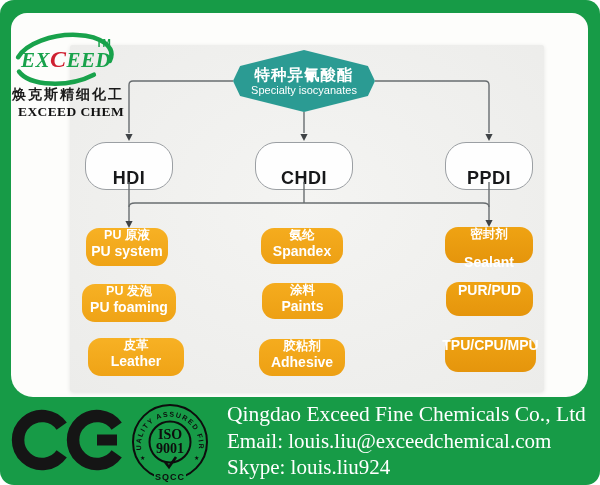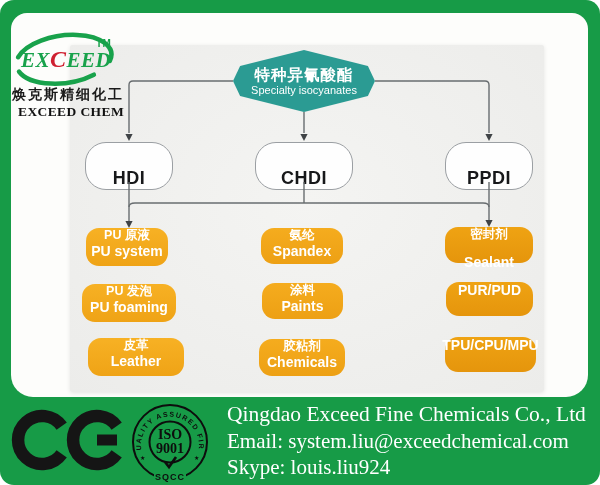--- a/index.html
+++ b/index.html
@@ -120,21 +120,21 @@
 <div class="pbox col2 b-c2r1">
   <span class="cn">氨纶</span>
   <span class="en">Spandex</span>
 </div>
 <div class="pbox col2 b-c2r2">
   <span class="cn">涂料</span>
   <span class="en">Paints</span>
 </div>
 <div class="pbox col2 b-c2r3">
   <span class="cn">胶粘剂</span>
-  <span class="en">Chemicals</span>
+  <span class="en">Adhesive</span>
 </div>
 <div class="pbox col3 b-c3r1">
   <span class="cn">密封剂</span>
   <span class="en">Sealant</span>
 </div>
 <div class="pbox col3 b-c3r2">
 
   <span class="en">PUR/PUD</span>
 </div>
 <div class="pbox col3 b-c3r3">
@@ -163,15 +163,15 @@
   <text x="66" y="60" font-size="6" fill="#0d0d0d">★</text>
   <text x="42" y="39" font-size="14" font-weight="bold" font-family="Liberation Serif,serif" fill="#0d0d0d" text-anchor="middle">ISO</text>
   <text x="42" y="53" font-size="14" font-weight="bold" font-family="Liberation Serif,serif" fill="#0d0d0d" text-anchor="middle">9001</text>
   <rect x="26" y="70" width="32" height="12" fill="#179b47"></rect>
   <polyline points="37,62 41,67 48,57" fill="none" stroke="#0d0d0d" stroke-width="2.6"></polyline>
   <text x="42" y="80" font-size="9" font-weight="bold" fill="#0d0d0d" text-anchor="middle" letter-spacing="1">SQCC</text>
 </svg>
 
 <div class="footer-text">
   <div class="l1">Qingdao Exceed Fine Chemicals Co., Ltd</div>
-  <div class="l2">Email: system.liu@exceedchemical.com</div>
+  <div class="l2">Email: louis.liu@exceedchemical.com</div>
   <div class="l3">Skype: louis.liu924</div>
 </div>
 
 </body></html>

